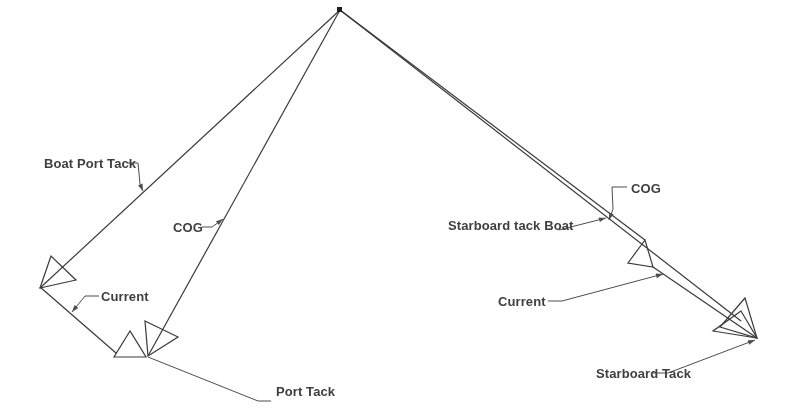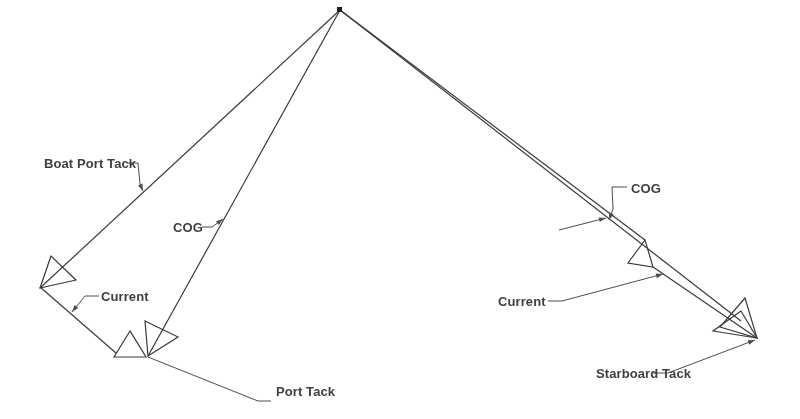--- a/index.html
+++ b/index.html
@@ -60,16 +60,17 @@
       <polyline points="653,373 668,373 755,340" fill="none" stroke="#4d4d4d" stroke-width="1"></polyline>
       <polygon points="755,340 749.3061874776648,344.7265737020065 747.6038471538862,340.2385855756811" fill="#4d4d4d" stroke="none"></polygon>
       <polyline points="148,357 258,401 271,401" fill="none" stroke="#4d4d4d" stroke-width="1"></polyline>
       <rect x="337" y="7" width="5" height="5" fill="#1f1f1f"></rect>
     </svg>
 
   <div class="label" style="left: 44px; top: 156px;">Boat Port Tack</div>
   <div class="label" style="left: 173px; top: 220px;">COG</div>
   <div class="label" style="left: 101px; top: 289px;">Current</div>
   <div class="label" style="left: 276px; top: 384px;">Port Tack</div>
+  <div class="label" style="left: 448px; top: 218px;">Starboard tack Boat</div>
   <div class="label" style="left: 631px; top: 181px;">COG</div>
   <div class="label" style="left: 498px; top: 294px;">Current</div>
   <div class="label" style="left: 596px; top: 366px;">Starboard Tack</div>
 </div>
 
 </body></html>

